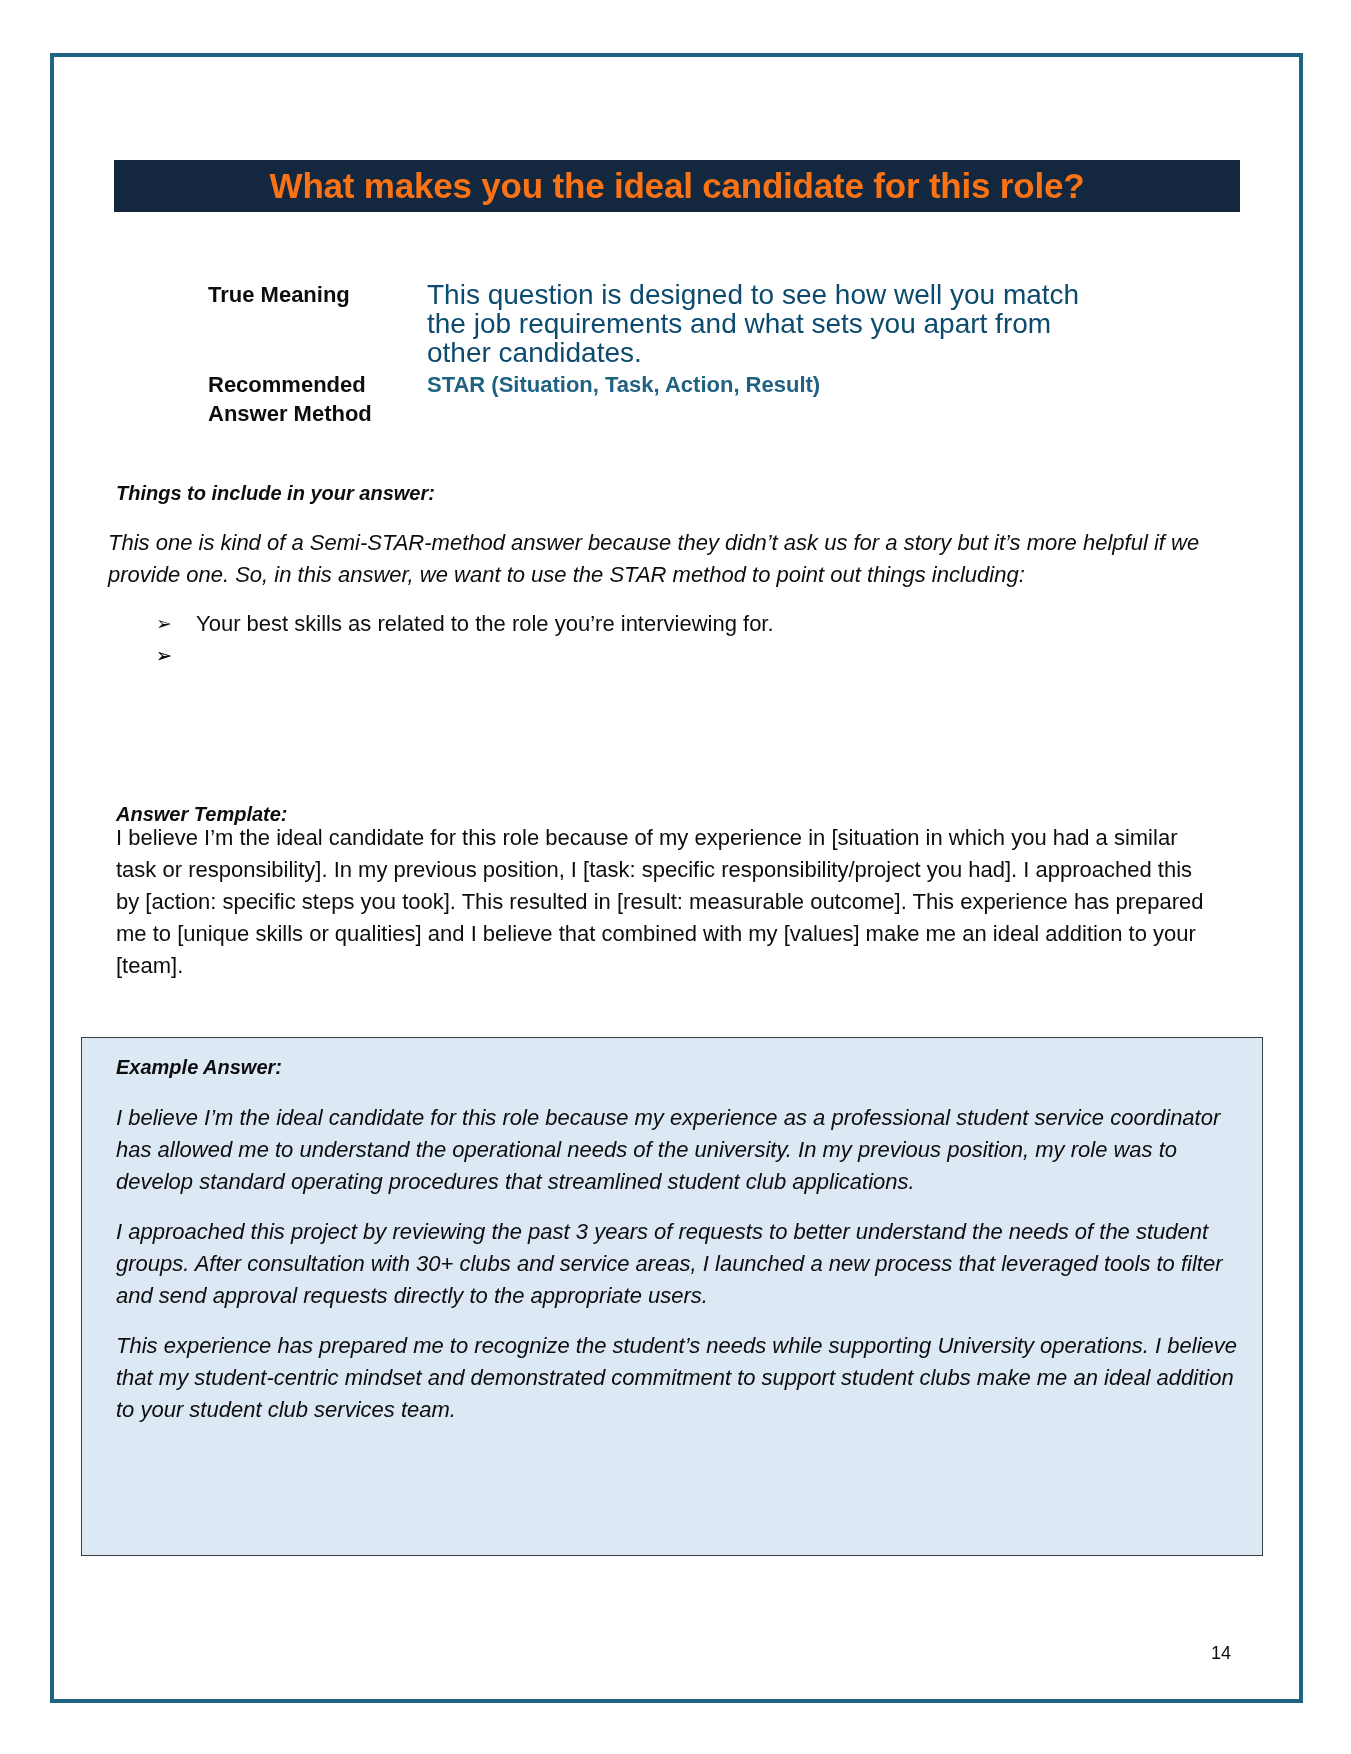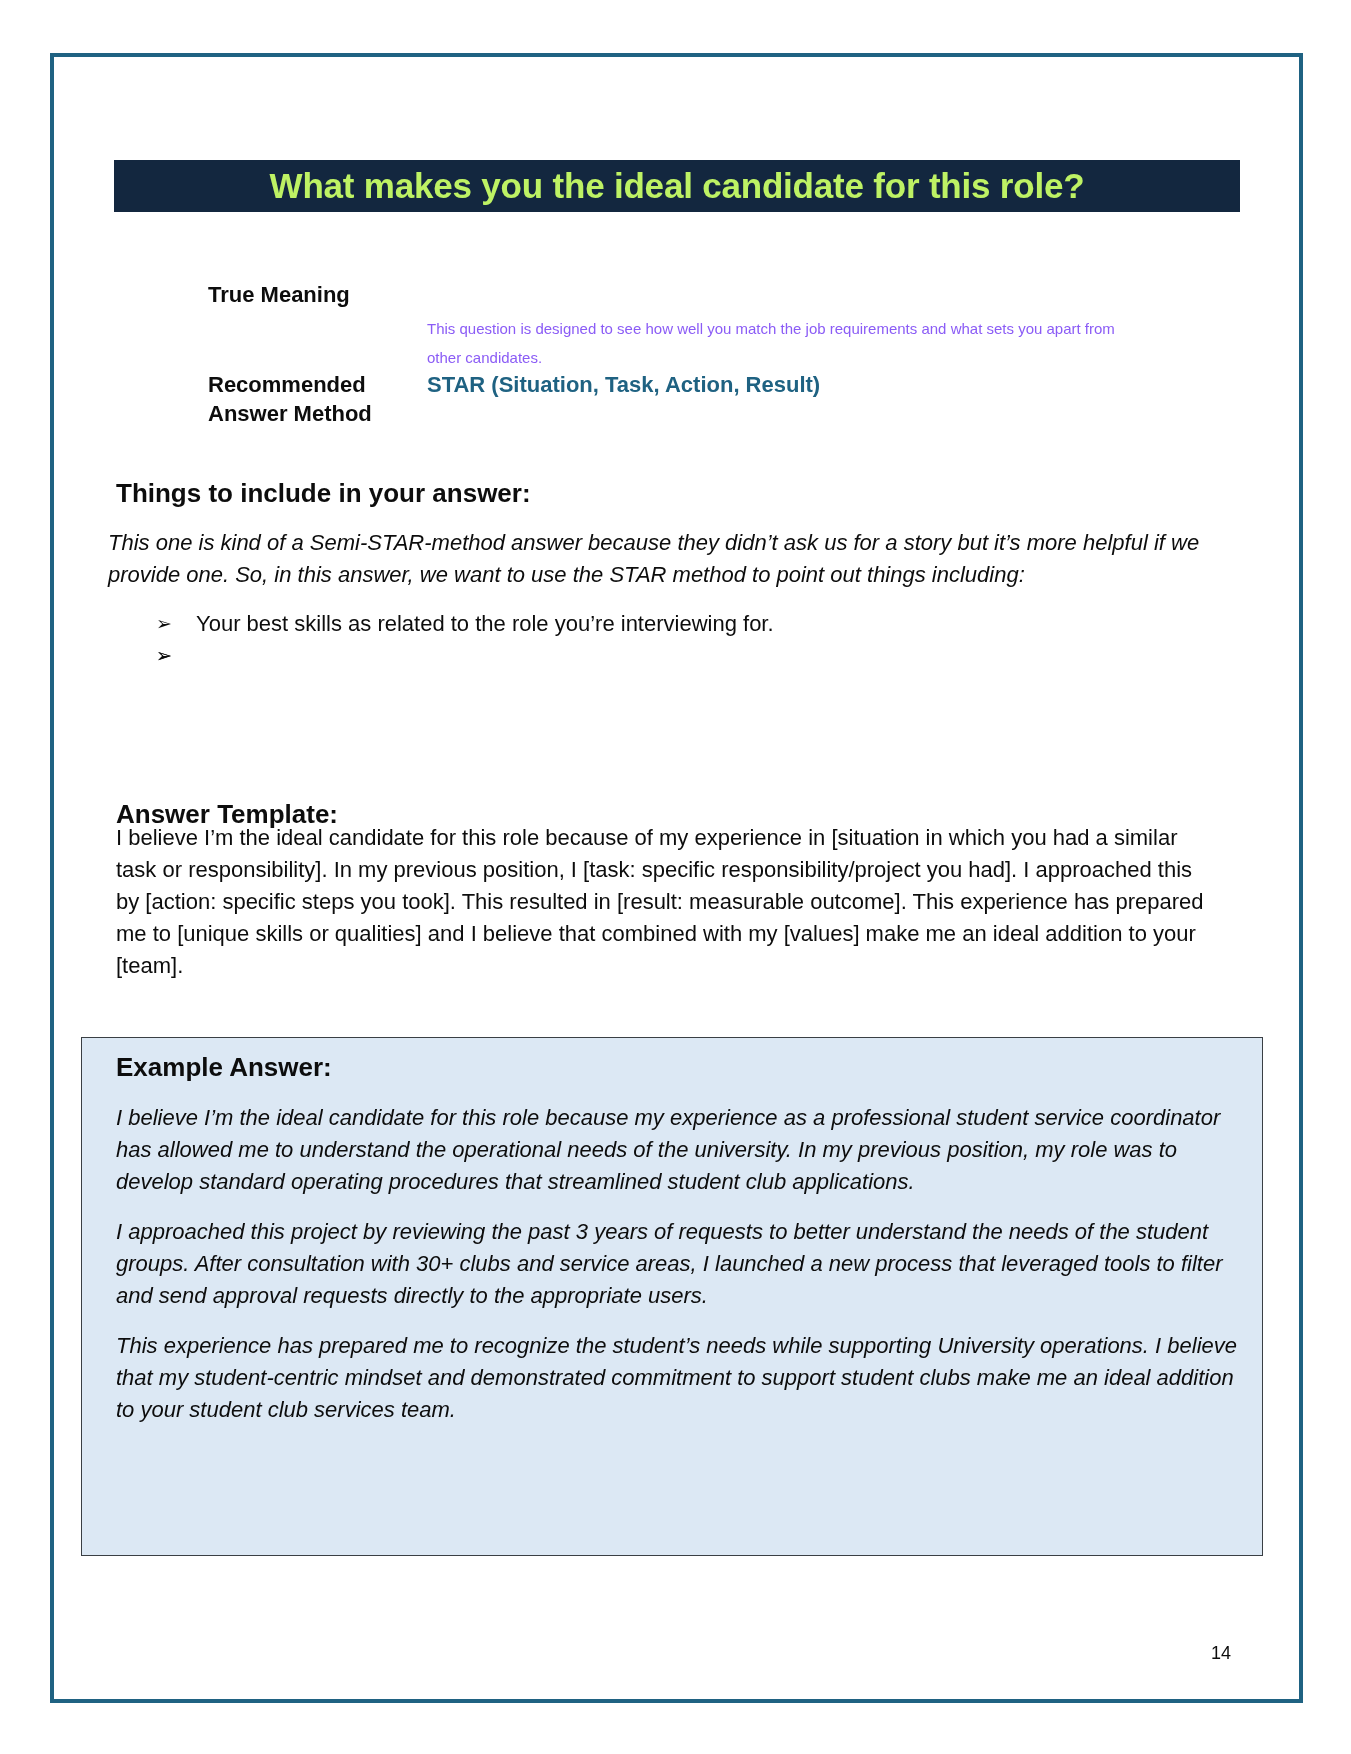--- a/index.html
+++ b/index.html
@@ -1,27 +1,27 @@
 <!DOCTYPE html>
 <html><head>
   <meta charset="utf-8">
   <style>
     html, body { margin: 0; padding: 0; background: #ffffff; }
     body { width: 1351px; height: 1754px; position: relative; overflow: hidden;
            font-family: "Liberation Sans", "DejaVu Sans", sans-serif; color: #0d0d0d; }
     .page-border { position: absolute; left: 50px; top: 53px; width: 1245px; height: 1642px;
                    border: 4px solid #1f6282; }
     .banner { position: absolute; left: 114px; top: 160px; width: 1126px; height: 52px;
-              background: #13273f; color: #bef264; font-weight: bold; font-size: 35px;
+              background: #13273f; color: #f97316; font-weight: bold; font-size: 35px;
               text-align: center; line-height: 52px; letter-spacing: -0.2px; }
     .abs { position: absolute; }
     .label { font-weight: bold; font-size: 22px; line-height: 29px; color: #0d0d0d; }
-    .value { font-size: 15px; line-height: 29px; color: #8b5cf6; margin-top: 34px; }
+    .value { font-size: 28px; line-height: 29px; color: #0c4a6e; }
     .method { font-weight: bold; color: #1f6282; font-size: 22px; line-height: 29px; }
-    .heading { font-weight: bold; font-size: 26px; line-height: 30px; }
+    .heading { font-weight: bold; font-size: 20px; line-height: 30px; font-style: italic; }
     .para { font-size: 22px; line-height: 32px; width: 1110px; }
     .bullets { list-style: none; margin: 0; padding: 0; }
     .bullets li { position: relative; font-size: 22px; line-height: 32px; padding-left: 40px; }
     .bullets li .arrow { position: absolute; left: 0; top: 0; font-size: 19px; }
     .example-box { position: absolute; left: 81px; top: 1037px; width: 1180px; height: 517px;
                    background: #dce8f4; border: 1.5px solid #3a3f44; }
     .example-box .heading { position: absolute; left: 34px; top: 14px; text-align: right; }
     .example-paras { position: absolute; left: 34px; top: 64px; width: 1130px; }
     .example-paras p { margin: 0 0 18px 0; font-style: italic; font-size: 22px; line-height: 32px; }
     .page-number { position: absolute; left: 1211px; top: 1643px; font-size: 18px;

